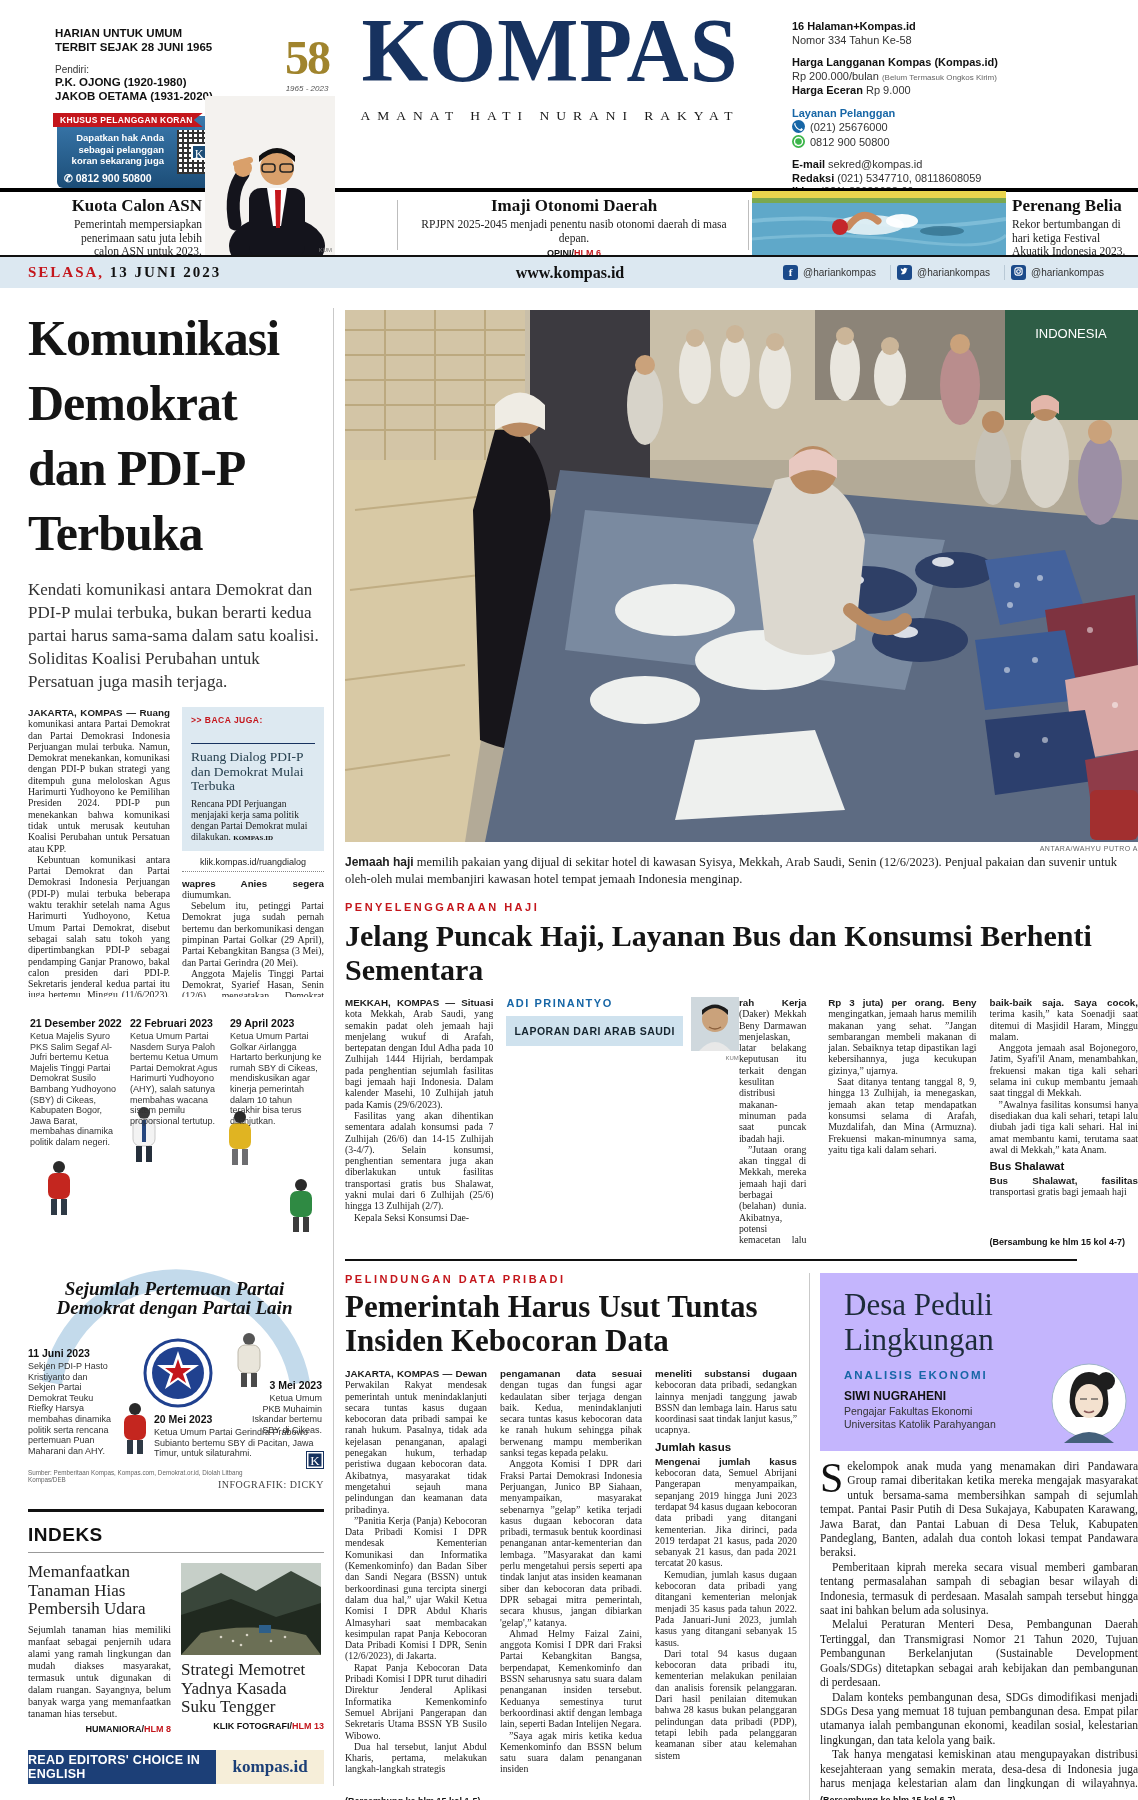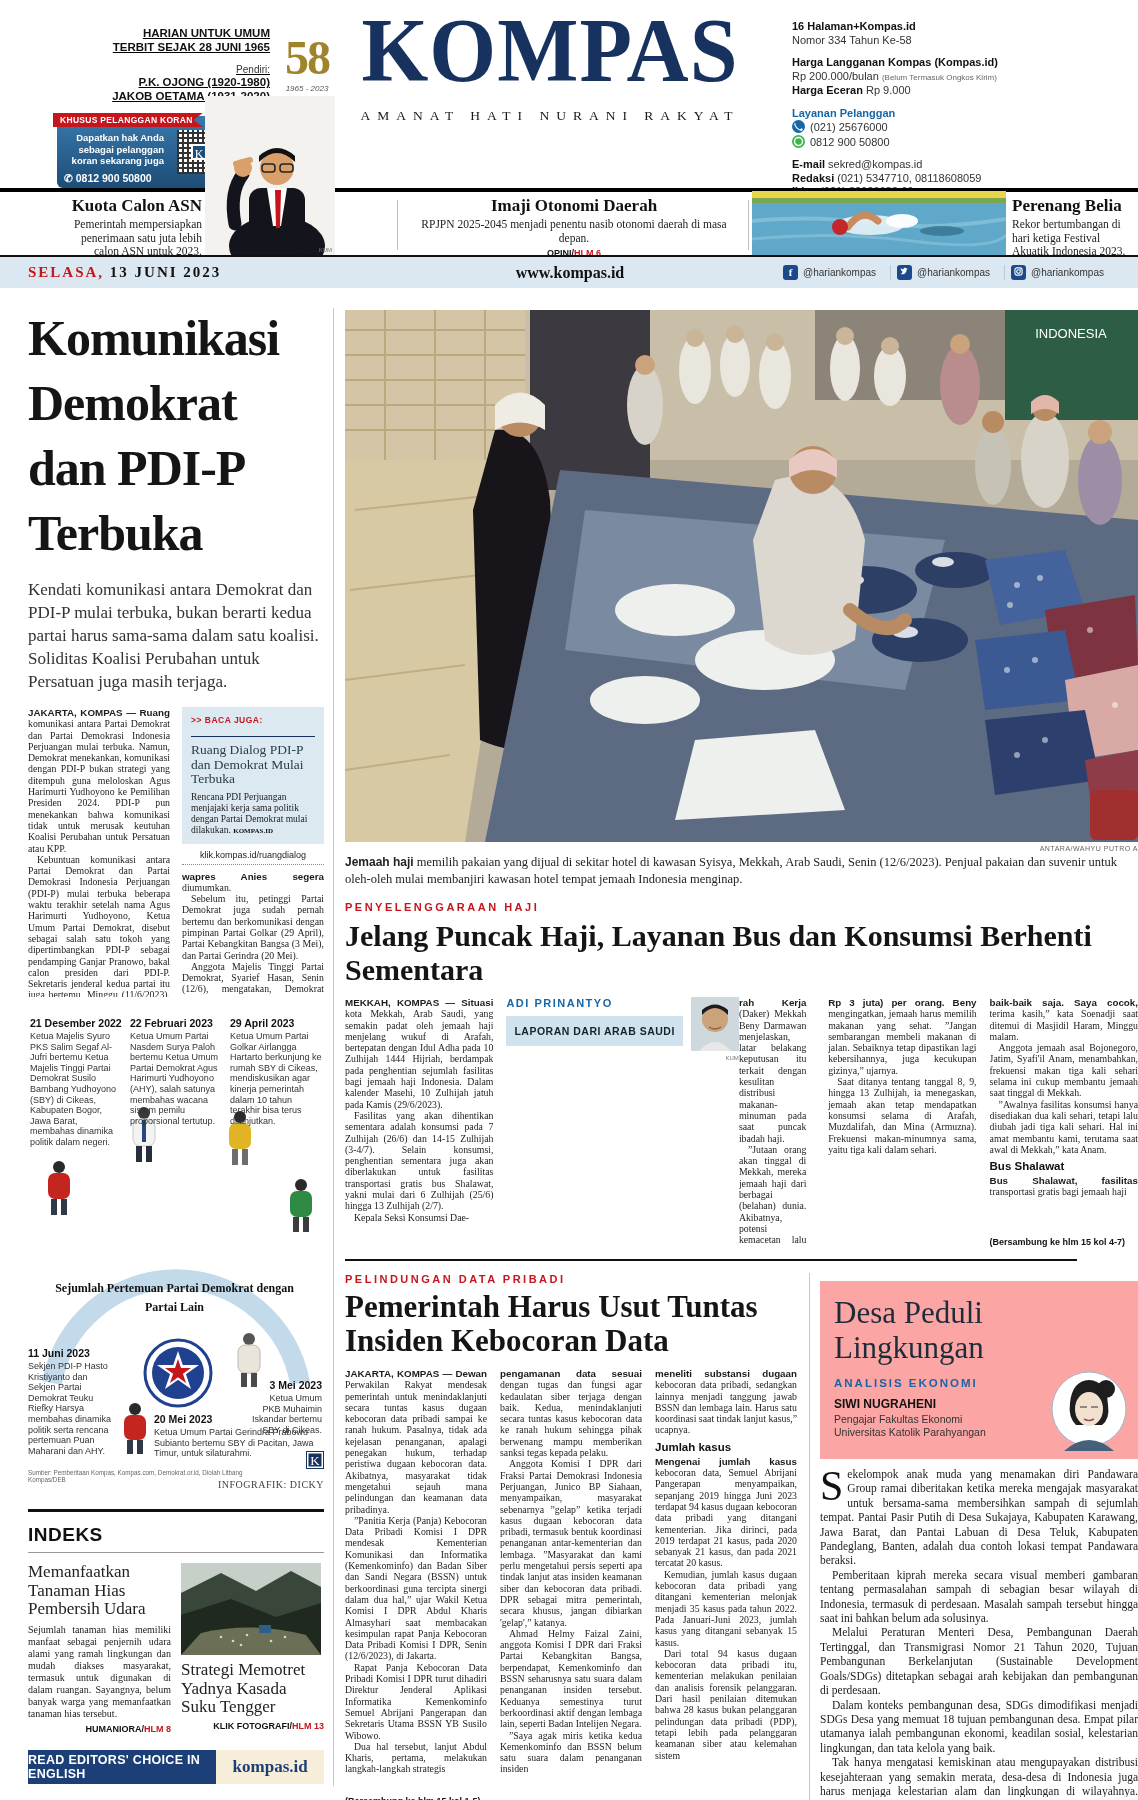--- a/index.html
+++ b/index.html
@@ -1,21 +1,21 @@
 <!DOCTYPE html>
 <html><head>
 <meta charset="utf-8">
 <style>
   * { margin:0; padding:0; box-sizing:border-box; }
   body { background:#e8e8e8; font-family:"Liberation Sans", sans-serif; }
   .page { width:1138px; height:1800px; margin:0 auto; background:#ffffff; position:relative; overflow:hidden; }
 
   
   .masthead { position:absolute; left:0; top:0; width:1138px; height:188px; }
-  .mh-left { position:absolute; left:55px; top:26px; width:215px; text-align:right;text-decoration:underline; }
+  .mh-left { position:absolute; left:55px; top:26px; width:215px; text-align:left; }
   .mh-left .l1 { font-weight:bold; font-size:11.5px; line-height:14px; color:#111; }
   .mh-left .pendiri { font-size:10px; color:#333; margin-top:10px; }
   .mh-left .founder { font-weight:bold; font-size:11.5px; line-height:14px; color:#111; }
   .anniv { position:absolute; left:272px; top:34px; width:70px; text-align:center; }
   .anniv .num { font-family:"Liberation Serif",serif; font-weight:bold; font-size:48px; line-height:48px; color:#a0842d; letter-spacing:-2px; }
   .anniv .yrs { font-size:8px; font-style:italic; color:#555; margin-top:2px; }
   .brand { position:absolute; left:320px; top:2px; width:460px; text-align:center;
            font-family:"Liberation Serif",serif; font-weight:bold; font-size:86px; line-height:98px;
            color:#17325f; letter-spacing:1px; transform:scaleY(1.05); }
   .motto { position:absolute; left:320px; top:108px; width:460px; text-align:center;
@@ -77,35 +77,35 @@
   .lead-headline { font-family:"Liberation Serif",serif; font-weight:bold; font-size:50px; line-height:65px;
                    letter-spacing:-1px; color:#151515; }
   .lede { font-family:"Liberation Serif",serif; font-size:17px; line-height:23px; color:#333; margin-top:12px; }
   .lead-cols { display:flex; gap:12px; margin-top:14px; height:290px; overflow:hidden; }
   .lead-cols .lc { flex:1; }
   .bodytxt p { font-family:"Liberation Serif",serif; font-size:9.8px; line-height:11.3px; color:#1c1c1c;
                text-align:justify; text-indent:9px; }
   .bodytxt p:first-child { text-indent:0; }
   .bodytxt p:first-child::first-line { font-weight:bold; font-family:"Liberation Sans",sans-serif; }
   .baca { background:#dde9f1; padding:8px 9px 7px; }
-  .baca .lbl { color:#c4161c; font-weight:bold; font-size:8.5px; letter-spacing:.5px; border-bottom:1px solid #17325f; padding-bottom:11px; }
+  .baca .lbl { color:#c4161c; font-weight:bold; font-size:8.5px; letter-spacing:.5px; border-bottom:1px solid #17325f; padding-bottom:18px; }
   .baca .bt { font-family:"Liberation Serif",serif; font-size:13.5px; line-height:14.5px; color:#27404f; margin-top:6px; }
   .baca .bx { font-family:"Liberation Serif",serif; font-size:9.5px; line-height:11px; color:#222; margin-top:5px; }
   .baca .brandk { font-weight:bold; font-size:7px; color:#111; }
   .baca-link { text-align:center; font-size:9px; color:#222; margin:6px 0 4px; }
   .dotline { border-bottom:1px dotted #888; margin-bottom:6px; }
   .cont { font-weight:bold; font-size:9px; color:#111; margin-top:6px; }
 
   
   .infog { position:relative; margin-top:14px; height:482px; font-family:"Liberation Sans",sans-serif; }
   .infog .ev { position:absolute; }
   .infog .ev .d { font-weight:bold; font-size:10.5px; color:#111; margin-bottom:2px; }
   .infog .ev .t { font-size:9px; line-height:10.6px; color:#333; }
   .infog .title { position:absolute; left:20px; top:268px; width:253px; text-align:center;
-                  font-family:"Liberation Serif",serif; font-weight:bold; font-size:12px; line-height:19px; color:#111; }
+                  font-family:"Liberation Serif",serif; font-weight:bold; font-size:19px; line-height:19px; color:#111;font-style:italic; }
   .infog svg.bg { position:absolute; left:0; top:0; }
   .infog .src { position:absolute; left:0px; top:458px; width:250px; font-size:6.3px; color:#666; }
   .infog .ig-credit { position:absolute; right:0px; top:468px; font-family:"Liberation Serif",serif; font-size:10px; color:#444; letter-spacing:.5px; }
   .infog .klogo { position:absolute; right:0px; top:440px; width:18px; height:18px; background:#17325f; color:#fff;
                   font-family:"Liberation Serif",serif; font-size:13px; text-align:center; line-height:18px; border:1px solid #17325f; box-shadow:inset 0 0 0 1.5px #fff; }
   .thick-rule { height:3px; background:#111; margin-top:16px; }
 
   
   .indeks { margin-top:12px; }
   .indeks h3 { font-size:19px; letter-spacing:.5px; color:#111; }
@@ -151,21 +151,21 @@
 
   
   .bottom-row { display:flex; margin-top:12px; height:556px; }
   .datab { width:452px; }
   .datab-headline { font-family:"Liberation Serif",serif; font-weight:bold; font-size:31px; line-height:34px; color:#151515; margin-top:5px; }
   .datab .kicker { margin-top:0; }
   .datab-cols { display:flex; gap:13px; margin-top:10px; height:438px; }
   .datab-cols .dcol { flex:1; }
   .bsep { width:1px; background:#c9c9c9; margin:0 10px 0 12px; }
   .desa { flex:1; }
-  .desa-box { background:#fca5a5; padding:14px 14px 10px; position:relative; min-height:178px;margin-top:8px; }
+  .desa-box { background:#c4b5fd; padding:14px 24px 10px; position:relative; min-height:178px; }
   .desa-title { font-family:"Liberation Serif",serif; font-size:31px; line-height:35px; color:#1d2c3a; }
   .desa-kicker { color:#1766a6; font-weight:bold; font-size:11.5px; letter-spacing:2px; margin-top:12px; }
   .desa-author { font-weight:bold; font-size:12px; color:#111; margin-top:8px; }
   .desa-role { font-size:10.5px; line-height:13px; color:#333; margin-top:2px; }
   .desa-ill { position:absolute; right:10px; bottom:8px; width:78px; height:84px; }
   .desa-body { margin-top:8px; height:330px; overflow:hidden; }
   .desa-body p { font-family:"Liberation Serif",serif; font-size:11.5px; line-height:14.4px; color:#1c1c1c;
                  text-align:justify; text-indent:12px; }
   .desa-body p:first-child { text-indent:0; }
   .desa-body p:first-child::first-letter { float:left; font-size:42px; line-height:34px; padding:2px 4px 0 0;

